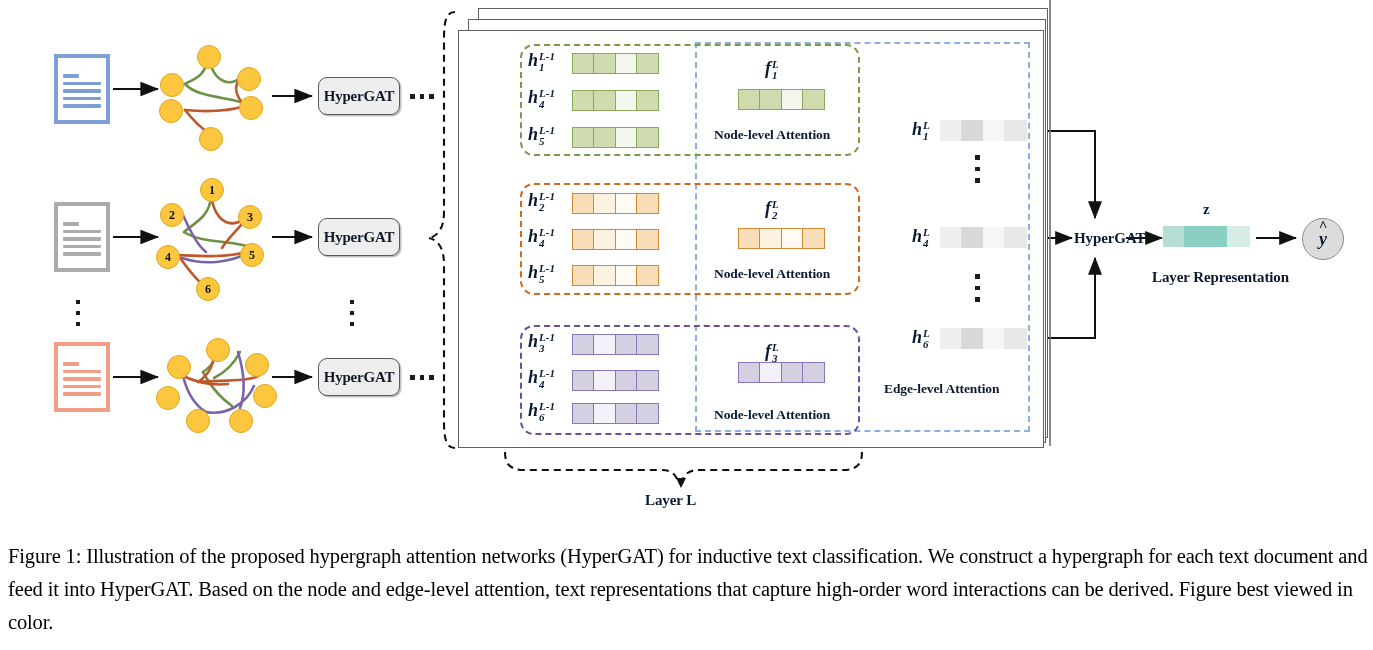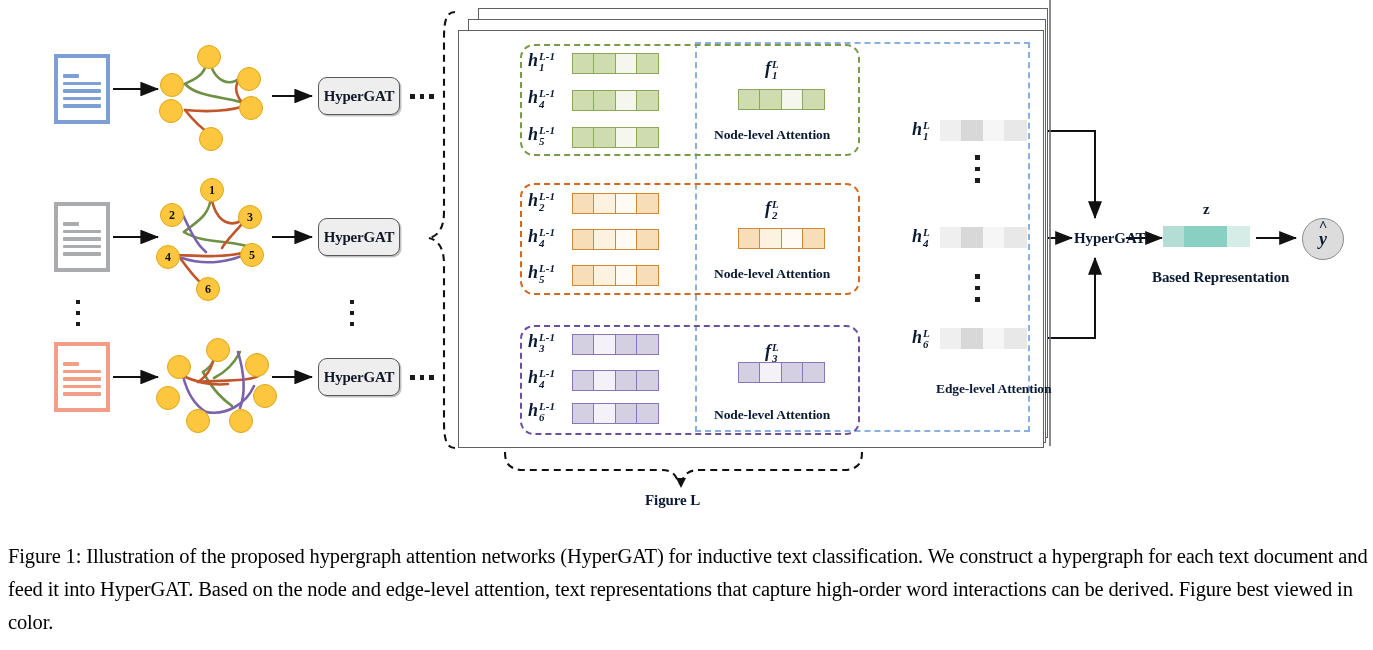--- a/index.html
+++ b/index.html
@@ -336,21 +336,21 @@
         <i></i>
         <i></i>
         <i></i>
       </div>
 
     <div class="stack" style="left:478px;top:8px;width:570px;height:430px;"></div>
     <div class="stack" style="left:468px;top:19px;width:578px;height:424px;"></div>
     <div class="stack" style="left:458px;top:30px;width:586px;height:418px;"></div>
 
     <div class="edgebox" style="left:695px;top:42px;width:335px;height:390px;"></div>
-    <div class="flab" style="left:936px;top:381px;">Edge-level Attention</div>
+    <div class="flab" style="left:884px;top:381px;">Edge-level Attention</div>
 
     <div class="grp" style="--gc:#7a9a4a;left:520px;top:44px;width:340px;height:112px;"></div>
 
     <div class="mlab" style="left:528px;top:50px;">
       <span class="base">h</span><span class="supsub"><span>L-1</span><span>1</span></span>
     </div>
     <div class="vec" style="--bc:#8ba85c;left:572px;top:53px;">
       <div class="cell" style="--f:#cfdcb0"></div>
         <div class="cell" style="--f:#cfdcb0"></div>
         <div class="cell" style="--f:#f5f7ee"></div>
@@ -518,25 +518,25 @@
 
     <div class="flab big" style="left:1074px;top:230px;">HyperGAT</div>
 
     <div class="flab big" style="left:1203px;top:201px;">z</div>
     <div class="vec teal" style="left:1163px;top:226px;">
       <div class="cell" style="--f:#b4ded5"></div>
         <div class="cell" style="--f:#89cfc2"></div>
         <div class="cell" style="--f:#89cfc2"></div>
         <div class="cell" style="--f:#d6ece7"></div>
     </div>
-    <div class="flab big" style="left:1152px;top:269px;">Based Representation</div>
+    <div class="flab big" style="left:1152px;top:269px;">Layer Representation</div>
 
     <div class="yhat" style="left:1302px;top:218px;">
       <span class="hat">y</span>
     </div>
 
-    <div class="flab big" style="left:645px;top:492px;font-style:normal;">Figure L</div>
+    <div class="flab big" style="left:645px;top:492px;font-style:normal;">Layer L</div>
 
   </div>
 
   <div id="caption">Figure 1: Illustration of the proposed hypergraph attention networks (HyperGAT) for inductive text classification. We construct a hypergraph for each text document and feed it into HyperGAT. Based on the node and edge-level attention, text representations that capture high-order word interactions can be derived. Figure best viewed in color.</div>
 
 </div>
 
 </body></html>

